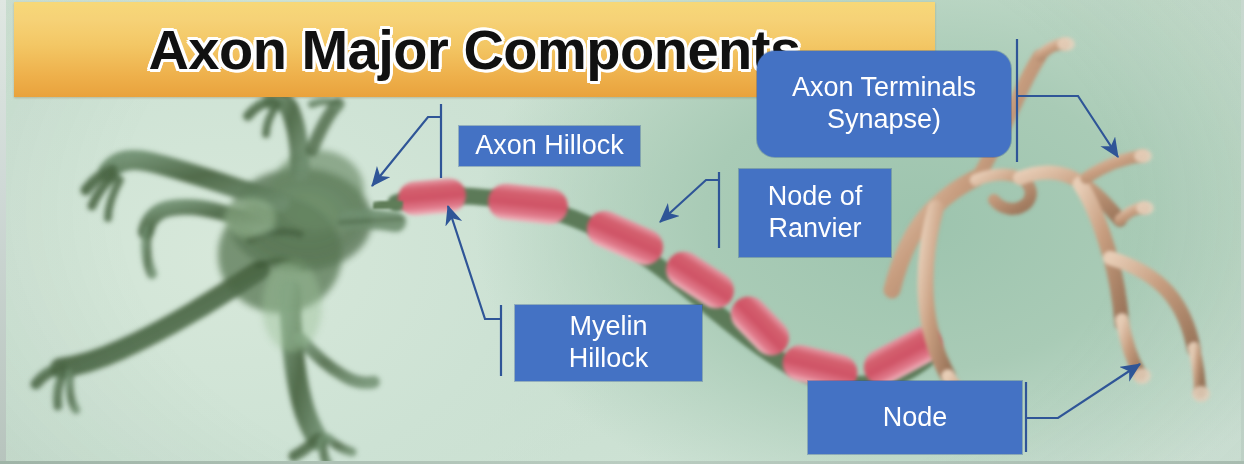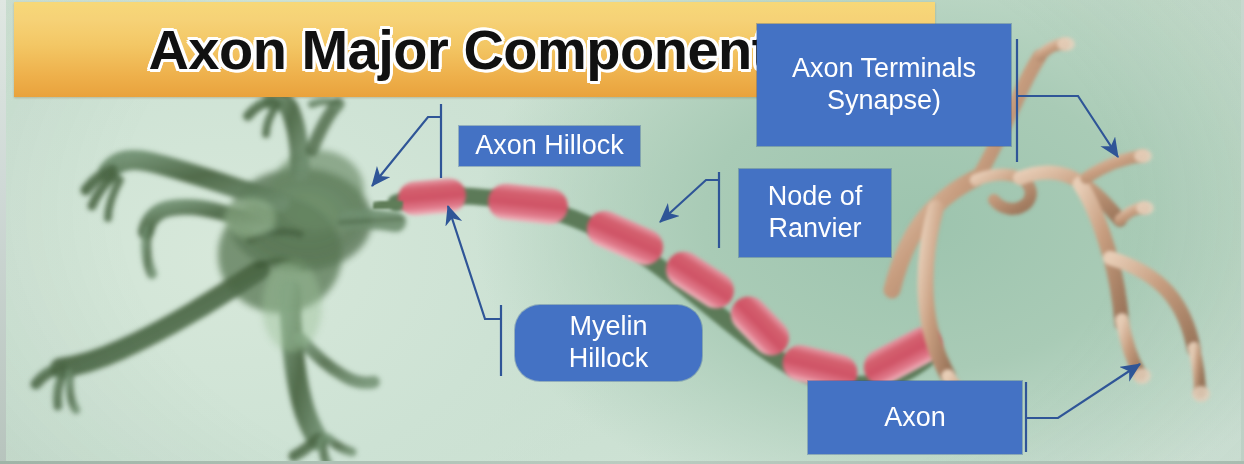--- a/index.html
+++ b/index.html
@@ -125,23 +125,23 @@
     align-items: center;
     justify-content: center;
     text-align: center;
     line-height: 1.18;
     box-sizing: border-box;
     box-shadow: 0 0 0 1px rgba(40,80,150,0.35);
   }
   .callout .ln { display: block; white-space: nowrap; }
 
   #callout-hillock   { left: 459px; top: 126px;  width: 181px; height: 40px;  font-size: 27px; }
-  #callout-terminals { left: 757px; top: 24px;   width: 254px; height: 122px; font-size: 27px; }
+  #callout-terminals { left: 757px; top: 51px;   width: 254px; height: 106px; font-size: 27px; border-radius: 18px; }
   #callout-node      { left: 739px; top: 169px;  width: 152px; height: 88px;  font-size: 27px; }
-  #callout-myelin    { left: 515px; top: 305px;  width: 187px; height: 76px;  font-size: 27px; border-radius: 25px; }
+  #callout-myelin    { left: 515px; top: 305px;  width: 187px; height: 76px;  font-size: 27px; }
   #callout-axoncoll  { left: 808px; top: 381px;  width: 214px; height: 73px;  font-size: 27px; }
 
   
   .leaders {
     position: absolute;
     left: 0; top: 0;
     width: 1244px; height: 464px;
     pointer-events: none;
   }
 </style>
@@ -374,16 +374,16 @@
     <span class="ln">Node of</span>
     <span class="ln">Ranvier</span>
   </div>
 
   <div class="callout" id="callout-myelin">
     <span class="ln">Myelin</span>
     <span class="ln">Hillock</span>
   </div>
 
   <div class="callout" id="callout-axoncoll">
-    <span class="ln">Axon</span>
+    <span class="ln">Node</span>
   </div>
 
 </div>
 
 </body></html>

